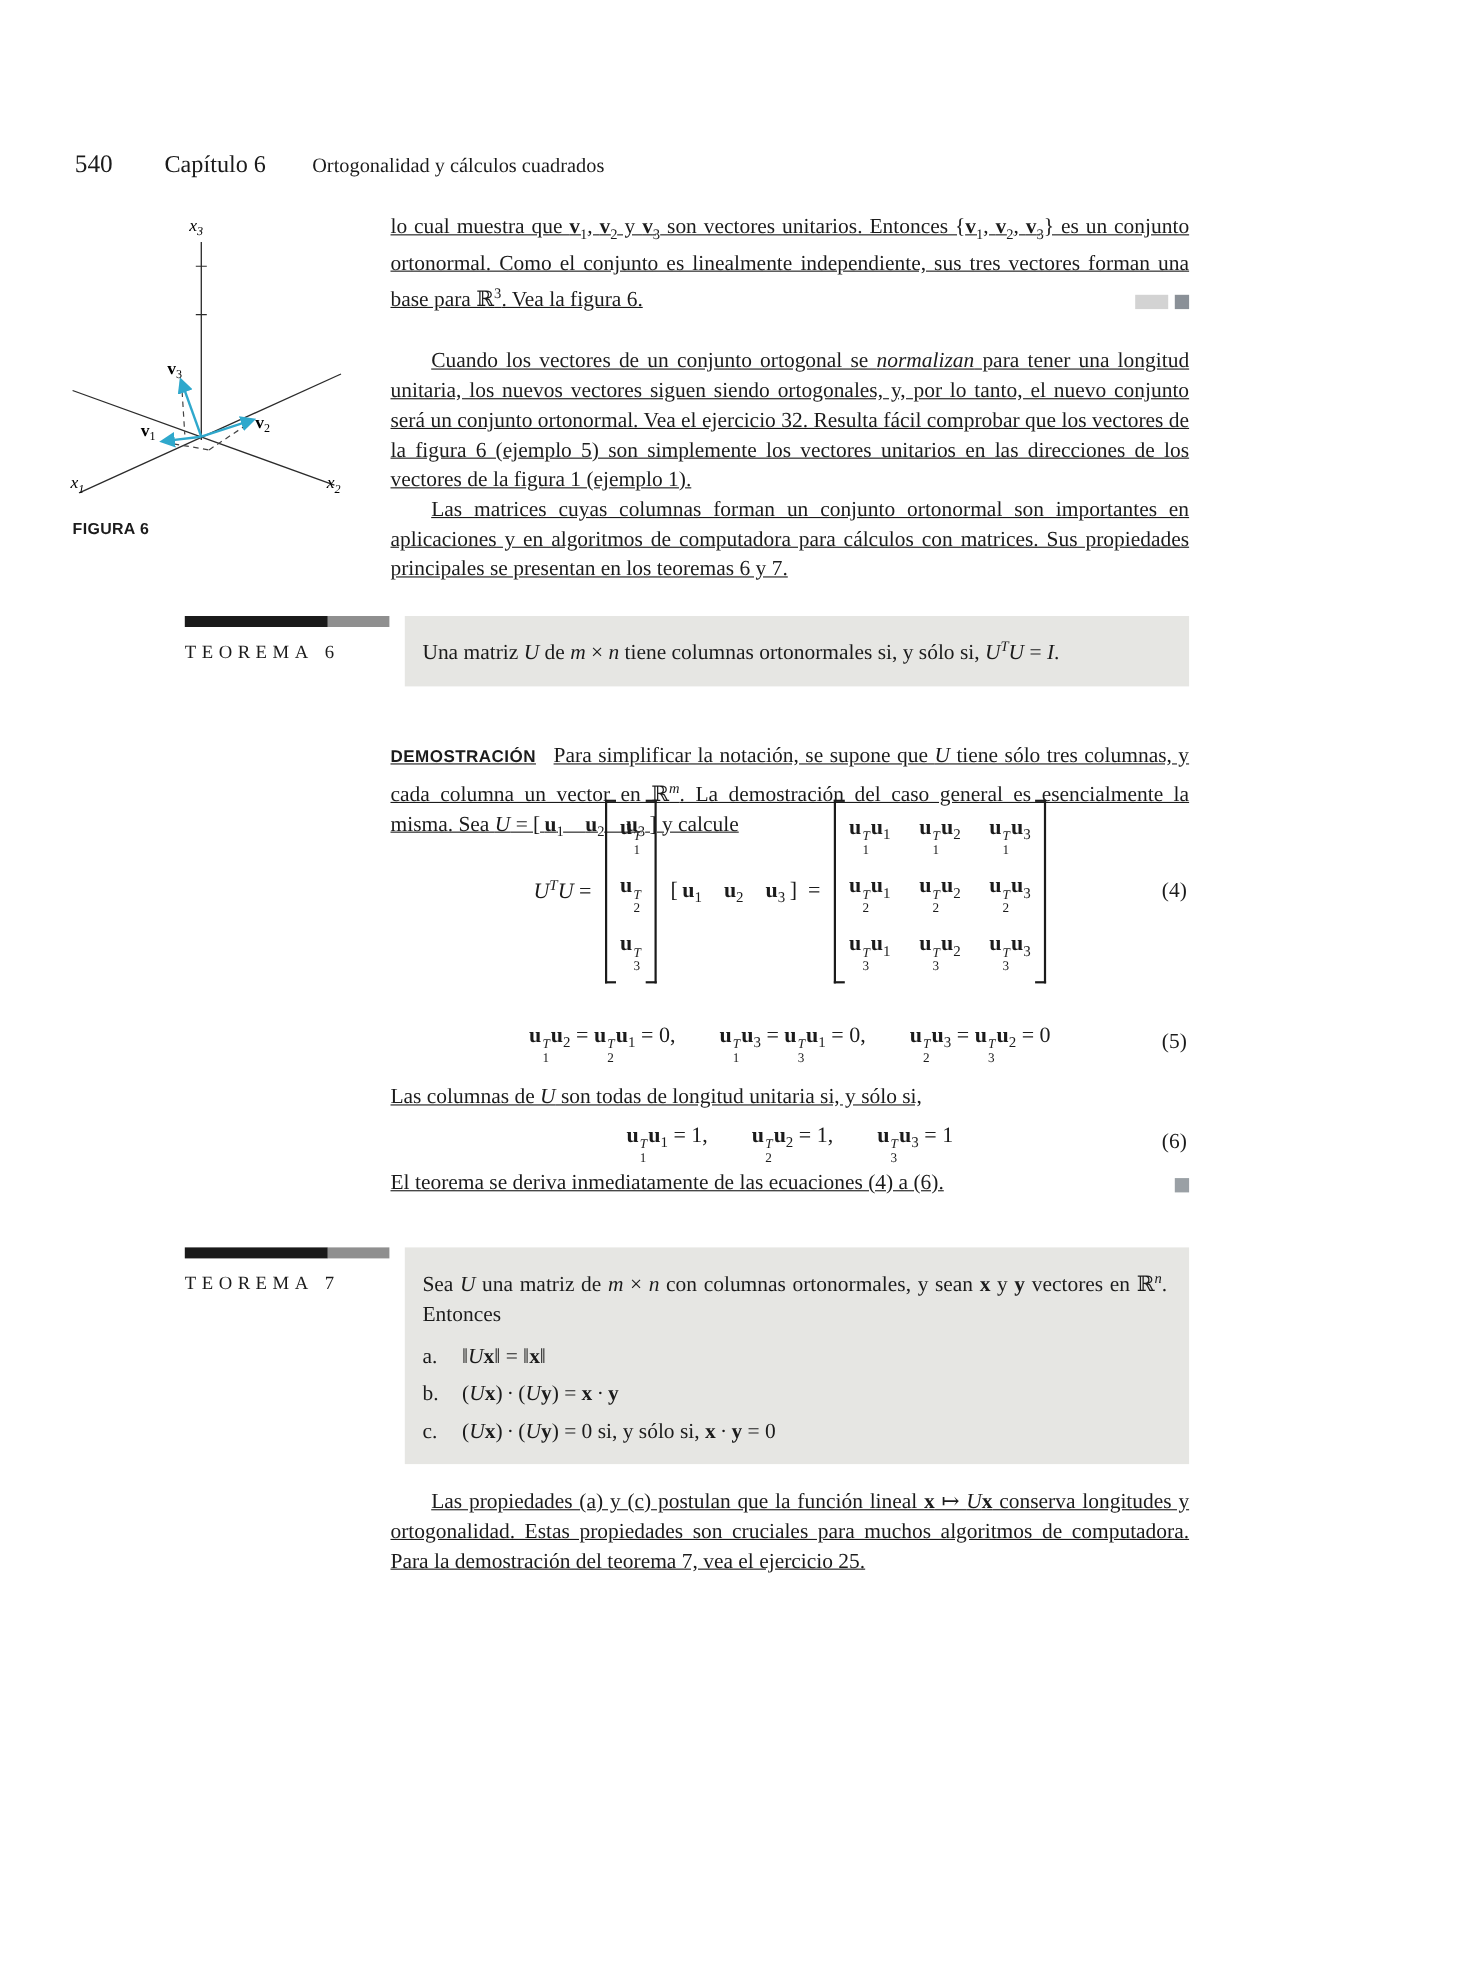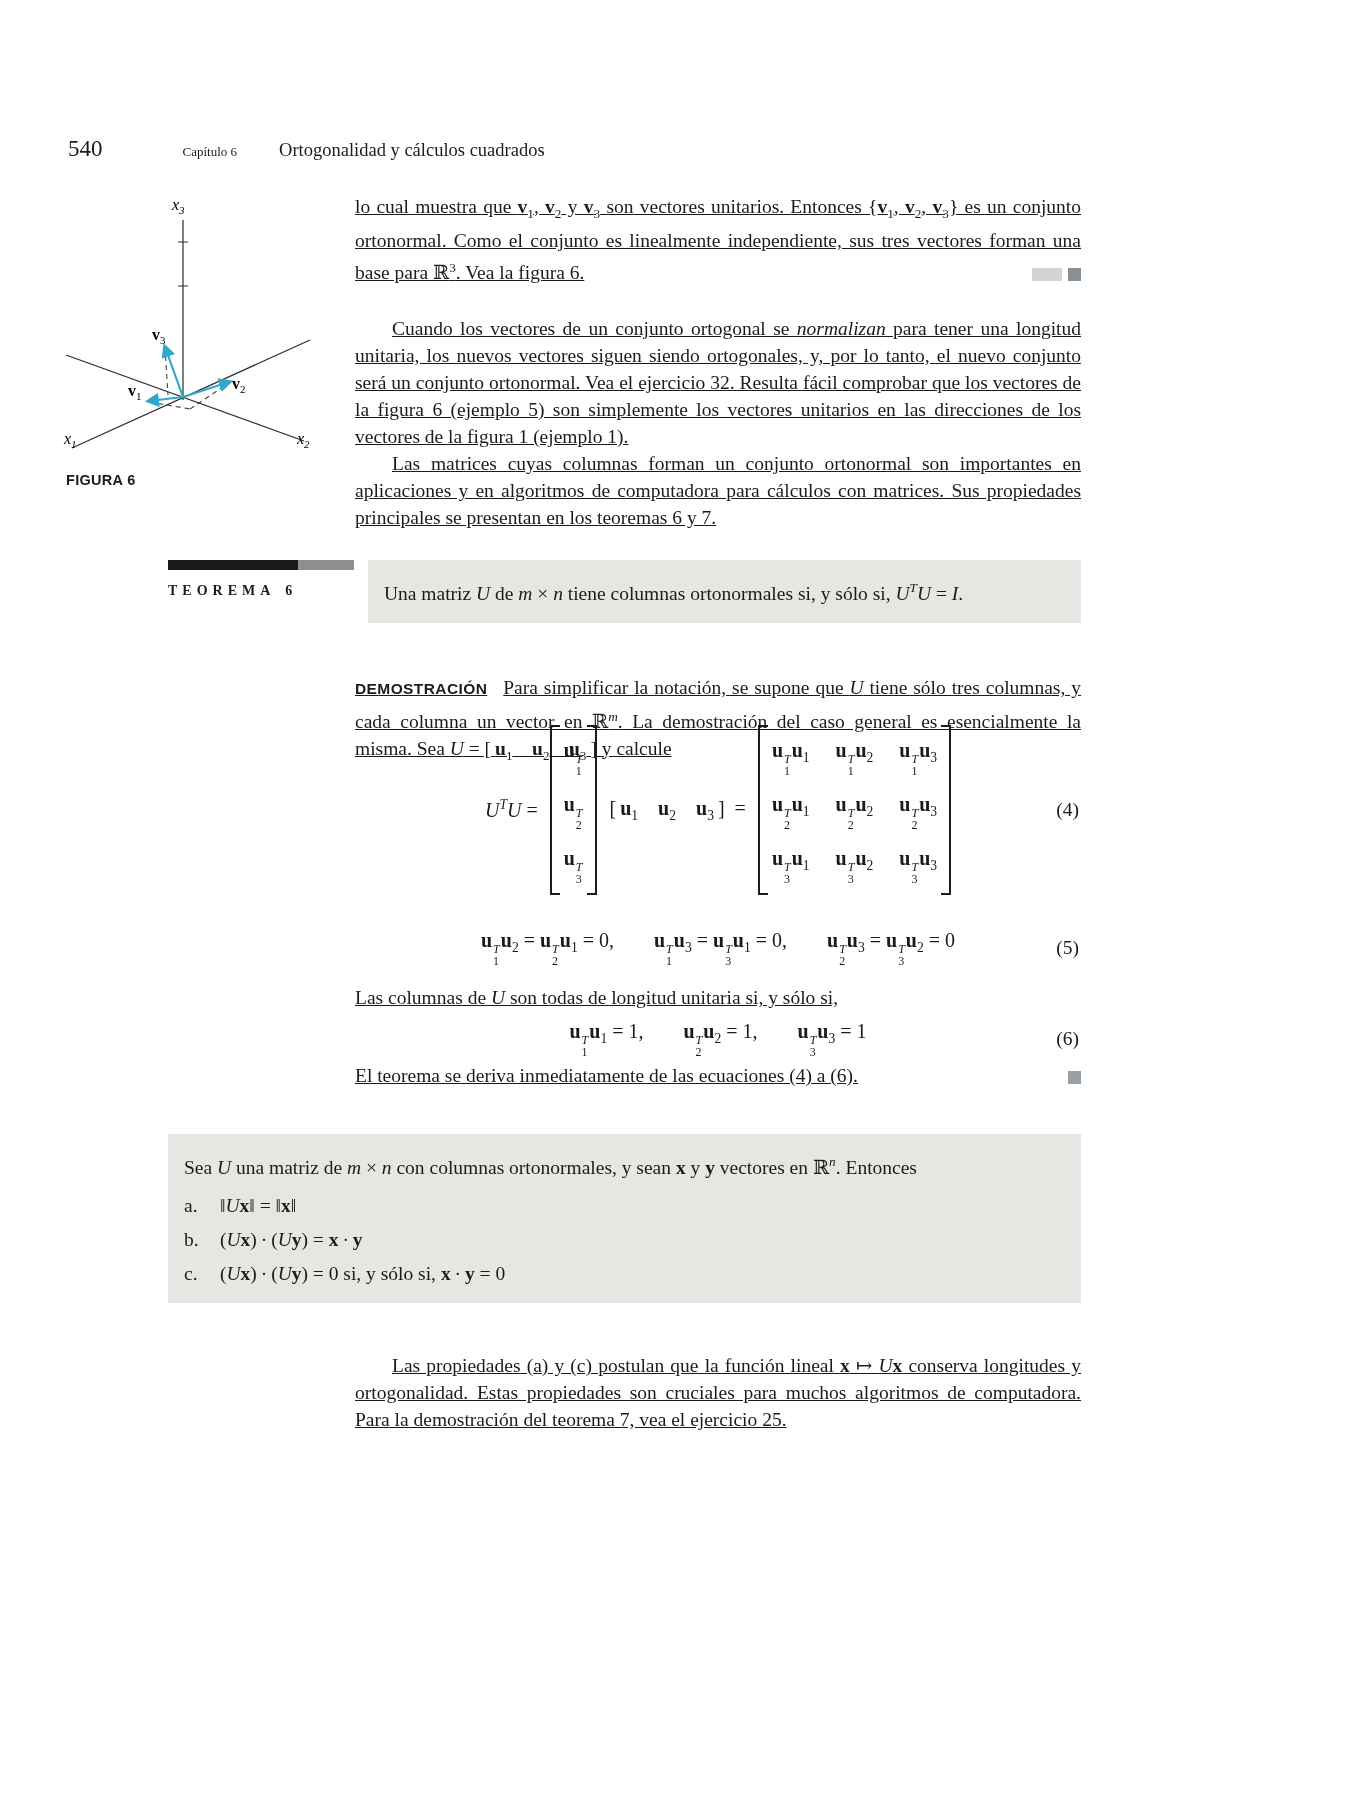--- a/index.html
+++ b/index.html
@@ -7,21 +7,21 @@
   body {
     width: 1348px; height: 1800px; position: relative;
     font-family: "Liberation Serif", "DejaVu Serif", serif;
     color: #1b1b1b; overflow: hidden;
   }
   .page { position: absolute; inset: 0; background: #ffffff; }
 
   
   .runhead { position: absolute; left: 68px; top: 136px; display: flex; align-items: baseline; }
   .pgnum { font-size: 23px; }
-  .chap { margin-left: 80px; font-size: 13px; }
+  .chap { margin-left: 47px; font-size: 22px; }
   .chaptitle { margin-left: 42px; font-size: 18.5px; }
 
   
   .figure { position: absolute; left: 52px; top: 190px; width: 302px; }
   .figcap {
     margin-top: 6px; margin-left: 14px;
     font-family: "Liberation Sans", "DejaVu Sans", sans-serif;
     font-weight: bold; font-size: 14.5px; letter-spacing: 0.3px;
   }
 
@@ -29,21 +29,21 @@
   .col { position: absolute; left: 355px; width: 726px; text-decoration: underline; }
   .p, .flow p, .thm-stmt { font-size: 19.5px; line-height: 27px; text-align: justify; }
   .ind { text-indent: 37px; }
 
   
   .thm { position: absolute; left: 168px; width: 913px; display: flex; align-items: stretch; }
   .thm-left { width: 200px; flex: none; }
   .thm-bar { display: flex; height: 10px; width: 186px; }
   .thm-bar .b1 { width: 130px; height: 100%; }
   .thm-bar .b2 { width: 56px; height: 100%; }
-  .thm-label { margin-top: 13px; font-size: 14px; font-weight: bold; letter-spacing: 5px; }
+  .thm-label { margin-top: 13px; font-size: 17px; font-weight: normal; letter-spacing: 5px; }
   .thm-num { margin-left: 10px; letter-spacing: 0; }
   .thm-box { flex: 1; padding: 14px 20px 16px 16px; }
   .thm-items { margin-top: 11px; display: flex; flex-direction: column; gap: 7px; }
   .thm-item { font-size: 19.5px; line-height: 27px; display: flex; }
   .itemlab { width: 36px; flex: none; }
 
   .prooflab {
     font-family: "Liberation Sans", "DejaVu Sans", sans-serif;
     font-size: 15.5px; font-weight: bold; letter-spacing: 0.4px; margin-right: 16px;
   }
@@ -253,20 +253,29 @@
         </span><b>u</b><sub>3</sub> = 1</span>
     <span class="eqnum">(6)</span>
   </div>
 
   <div class="col p" style="top:1062px;">
     <span>El teorema se deriva inmediatamente de las ecuaciones (4) a (6).</span>
     <span class="proofend" style="background: rgb(154, 160, 165);"></span>
   </div>
 
   <section class="thm" style="top:1134px;">
+    <div class="thm-left">
+      <div class="thm-bar">
+        <span class="b1" style="background: rgb(26, 26, 26);"></span>
+        <span class="b2" style="background: rgb(143, 143, 143);"></span>
+      </div>
+      <div class="thm-label">
+        <span>TEOREMA</span><span class="thm-num">7</span>
+      </div>
+    </div>
     <div class="thm-box" style="background: rgb(230, 230, 227);">
       <p class="thm-stmt">Sea <i>U</i> una matriz de <i>m</i> × <i>n</i> con columnas ortonormales, y sean <b>x</b> y <b>y</b> vectores en ℝ<sup><i>n</i></sup>. Entonces</p>
       <div class="thm-items">
         <div class="thm-item">
           <span class="itemlab">a.</span>
           <span>‖<i>U</i><b>x</b>‖ = ‖<b>x</b>‖</span>
         </div>
         <div class="thm-item">
           <span class="itemlab">b.</span>
           <span>(<i>U</i><b>x</b>) · (<i>U</i><b>y</b>) = <b>x</b> · <b>y</b></span>

